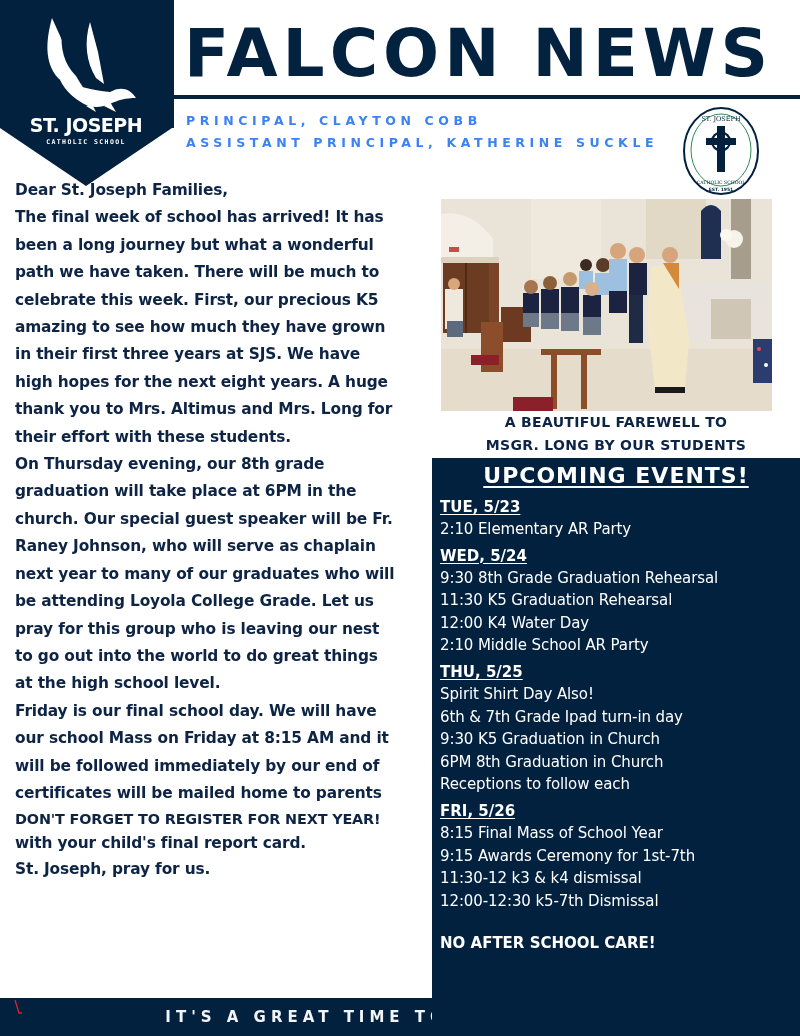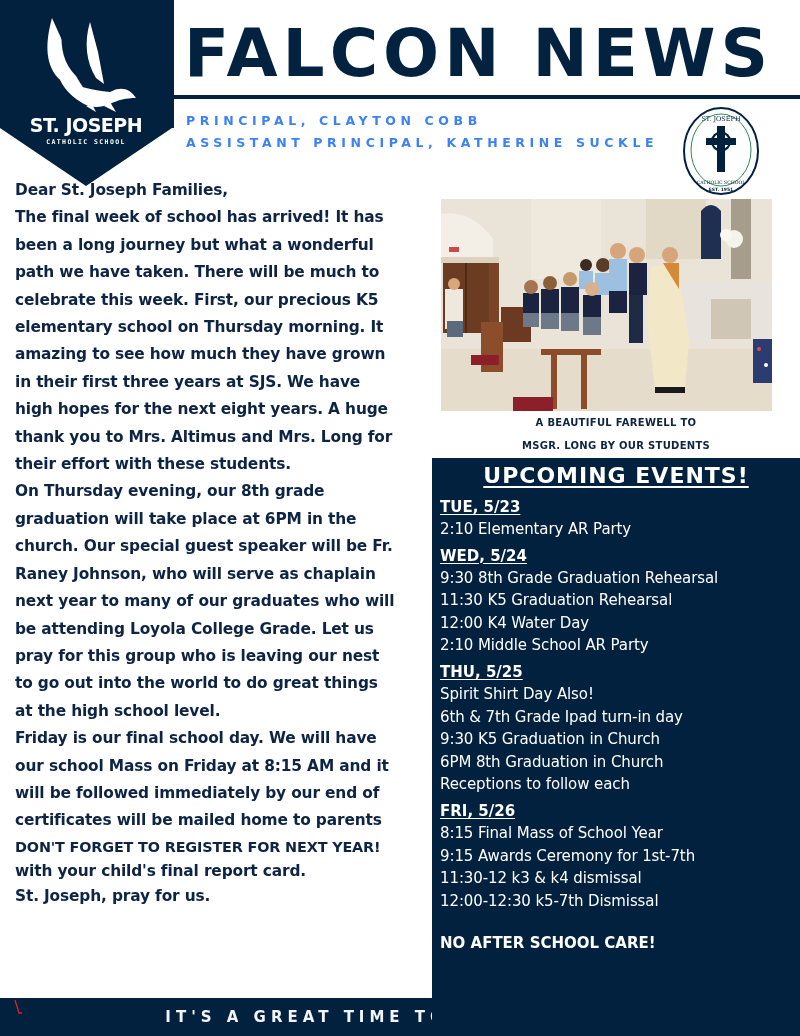--- a/index.html
+++ b/index.html
@@ -59,21 +59,21 @@
     .letter .caps { font-size: 14.4px; line-height: 22px; margin-top: 1px; }
     .letter .sign { line-height: 22px; }
 
     
     .photo {
       position: absolute; left: 441px; top: 199px; width: 331px; height: 212px;
       overflow: hidden; background: #e9e2d6;
     }
     .caption {
       position: absolute; left: 432px; top: 411px; width: 368px; text-align: center;
-      font-size: 10px; font-weight: bold; color: #0e2444; line-height: 23px;
+      font-size: 14px; font-weight: bold; color: #0e2444; line-height: 23px;
       letter-spacing: 0.3px;
     }
 
     
     .events {
       position: absolute; left: 432px; top: 458px; width: 368px; height: 578px;
       background: #02213f; color: #ffffff; padding: 0 0 0 8px;
     }
     .events-title {
       text-align: center; font-size: 22px; font-weight: bold; letter-spacing: 1px;
@@ -138,21 +138,20 @@
     <text x="39" y="85" text-anchor="middle" font-family="DejaVu Sans, sans-serif" font-weight="bold" font-size="4.5" fill="#02213f">EST. 1951</text>
   </svg>
 </div>
 
 <div class="letter">
   <span class="line">Dear St. Joseph Families,</span>
   <span class="line">The final week of school has arrived! It has</span>
   <span class="line">been a long journey but what a wonderful</span>
   <span class="line">path we have taken. There will be much to</span>
   <span class="line">celebrate this week. First, our precious K5</span>
-  <span class="line">elementary school  on Thursday morning. It</span>
   <span class="line">amazing to see how much they have grown</span>
   <span class="line">in their first three years at SJS. We have</span>
   <span class="line">high hopes for the next eight years. A huge</span>
   <span class="line">thank you to Mrs. Altimus and Mrs. Long for</span>
   <span class="line">their effort with these students.</span>
   <span class="line">On Thursday evening, our 8th grade</span>
   <span class="line">graduation will take place at 6PM in the</span>
   <span class="line">church. Our special guest speaker will be Fr.</span>
   <span class="line">Raney Johnson, who will serve as chaplain</span>
   <span class="line">next year to many of our graduates who will</span>

